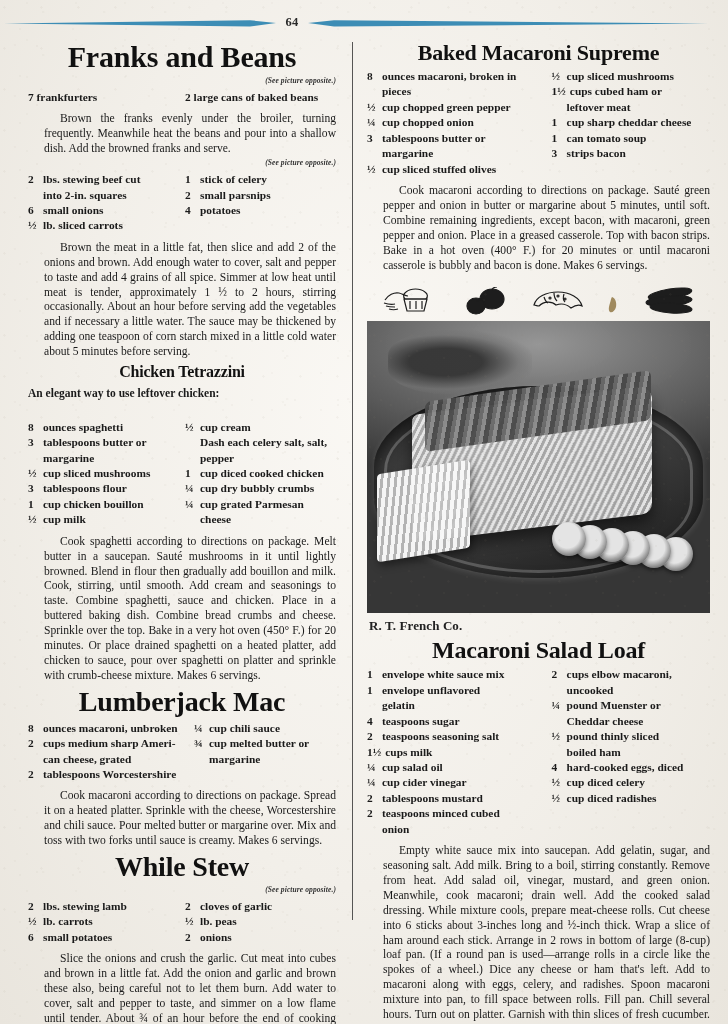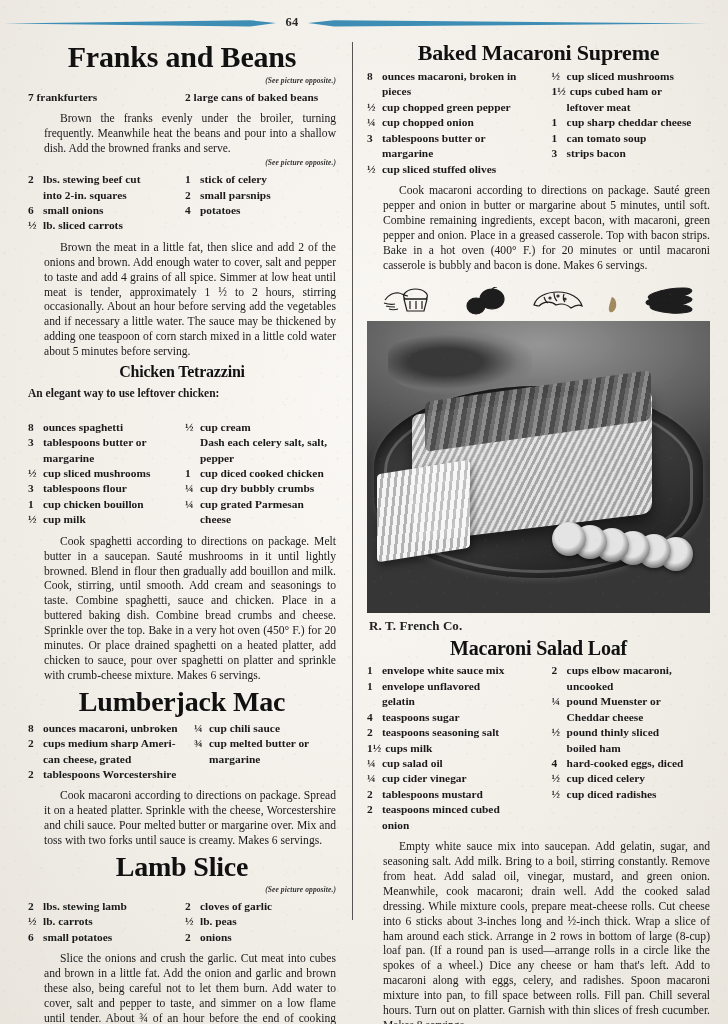--- a/index.html
+++ b/index.html
@@ -65,21 +65,21 @@
     line-height:1.0;
     color:#111;
     letter-spacing:-.2px;
   }
   .t-franks{font-size:30px;margin-top:4px;}
   .t-beef{font-size:29px;margin-top:14px;line-height:1.05;}
   .t-tetra{font-size:16px;margin-top:16px;font-weight:400;}
   .t-lumber{font-size:28px;margin-top:16px;font-weight:400;}
   .t-lamb{font-size:28px;margin-top:16px;}
   .t-bakedmac{font-size:22px;margin-top:0px;font-weight:400;}
-  .t-salad{font-size:20px;margin-top:6px;font-weight:400;}
+  .t-salad{font-size:24px;margin-top:6px;font-weight:400;}
 
   .see-pic{
     text-align:right;font-style:italic;font-weight:700;
     font-size:7.5px;margin:1px 0 4px;color:#333;letter-spacing:.1px;
   }
 
   .lead{
     font-size:11.5px;margin:6px 0 19px 0;line-height:1.28;font-weight:700;
   }
 
@@ -368,21 +368,21 @@
                 <li class="cont">
                   <span class="n">margarine</span>
                 </li>
               </ul>
           </div>
         </div>
         <p class="method">Cook macaroni according to directions on package. Spread it on a heated platter. Sprinkle with the cheese, Worcestershire and chili sauce. Pour melted butter or margarine over. Mix and toss with two forks until sauce is creamy.  Makes 6 servings.</p>
       </section>
 
       <section>
-        <h1 class="recipe-title t-lamb">Lamb Slice</h1>
+        <h1 class="recipe-title t-lamb">While Stew</h1>
         <div class="see-pic">(See picture opposite.)</div>
         <div class="ing">
           <div class="c">
             <ul>
                 <li>
                   <span class="q">2</span>
                   <span class="n">lbs. stewing lamb</span>
                 </li>
                 <li>
                   <span class="q">½</span>

